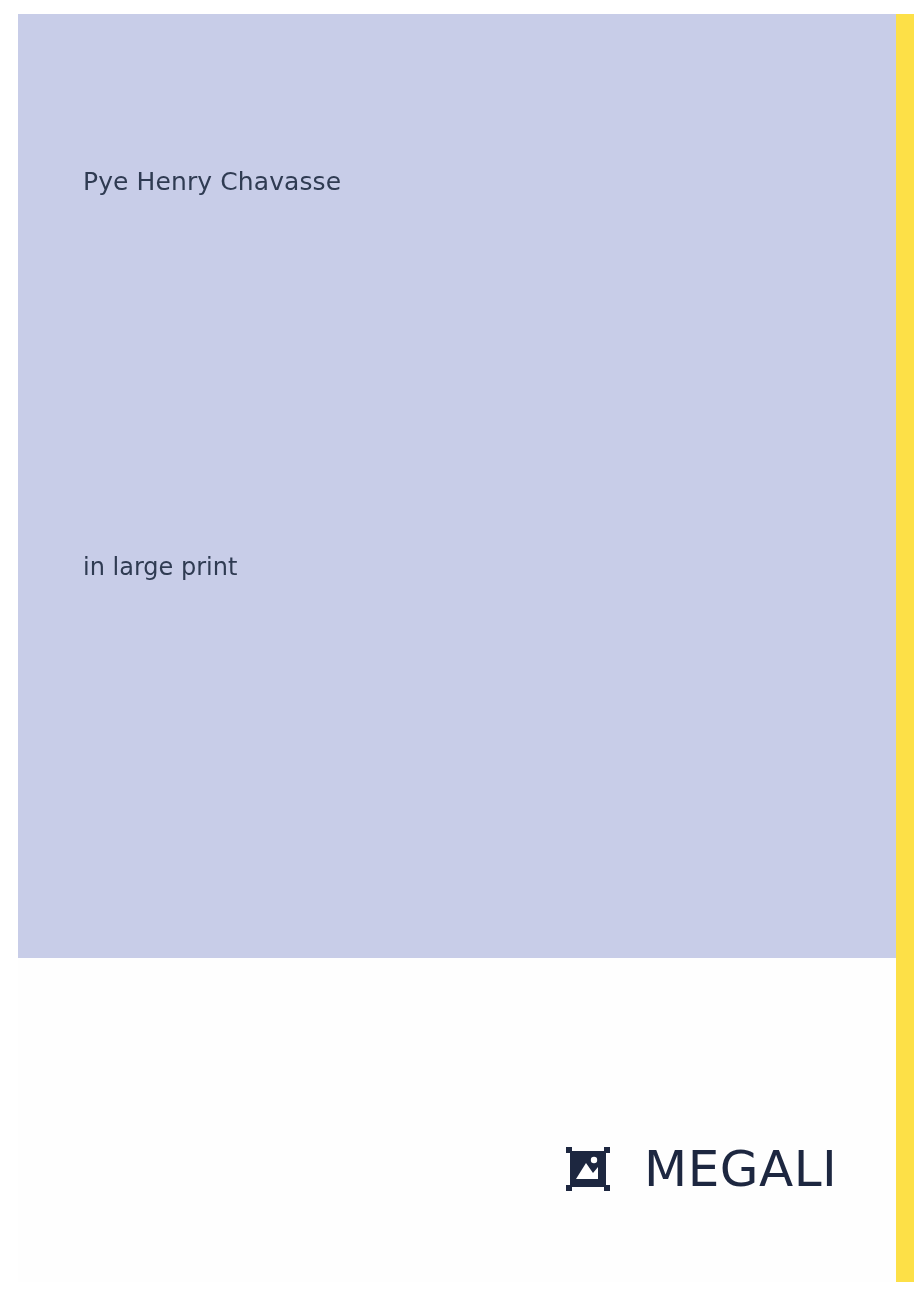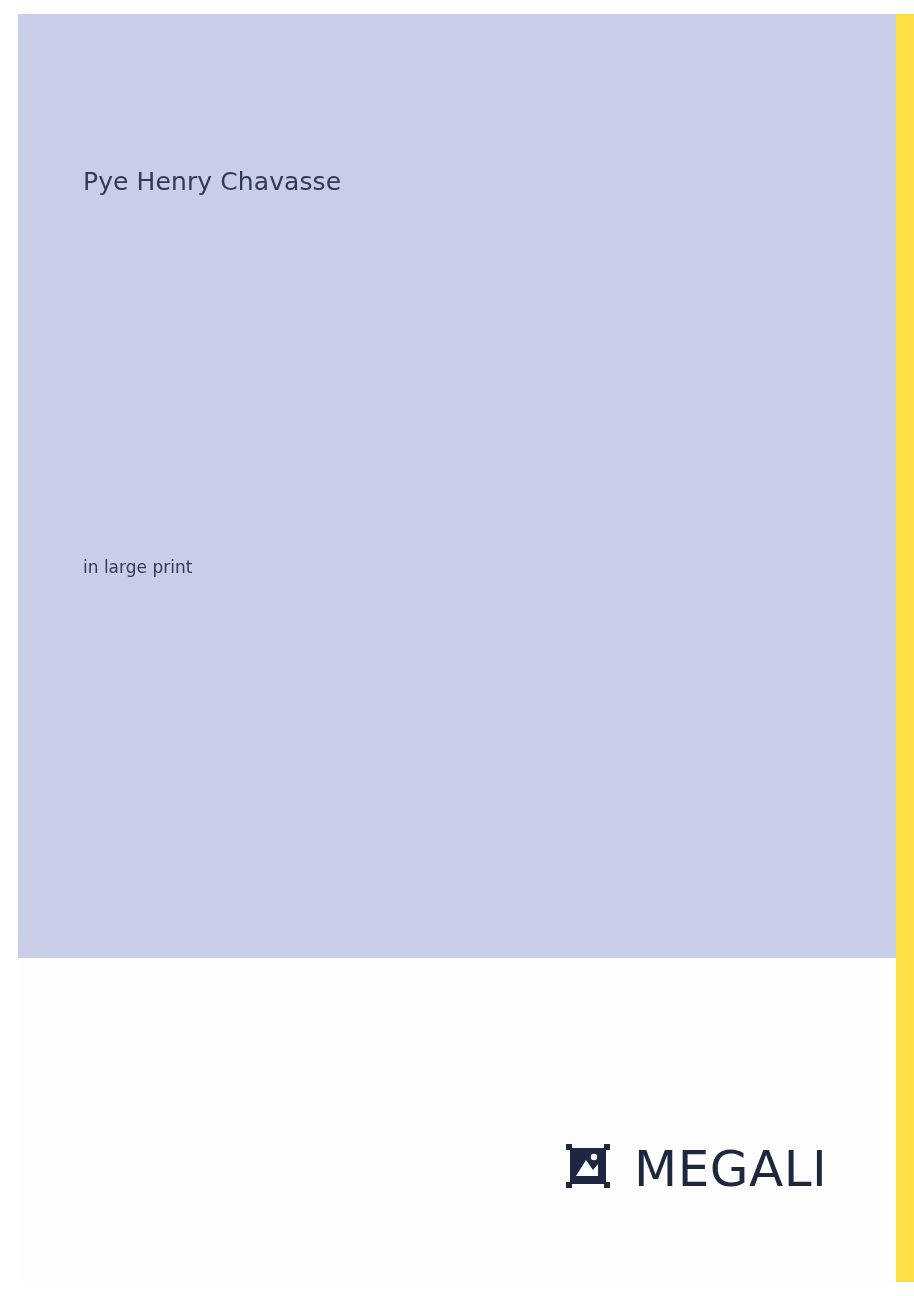--- a/index.html
+++ b/index.html
@@ -67,32 +67,32 @@
     line-height: 61px;
     color: #222c41;
     font-family: "DejaVu Sans", sans-serif;
     letter-spacing: -0.2px;
   }
   .subtitle {
     position: absolute;
     left: 65px;
     top: 537px;
     width: 740px;
-    font-size: 17px;
+    font-size: 24px;
     line-height: 32px;
     color: #2f3b52;
     font-family: "DejaVu Sans", sans-serif;
   }
   .publisher {
     position: absolute;
     left: 548px;
     top: 1130px;
     display: flex;
-    align-items: flex-start;
-    gap: 24px;
+    align-items: center;
+    gap: 34px;
   }
   .publisher-mark {
     width: 44px;
     height: 44px;
     position: relative;
     flex: 0 0 auto;
   }
   .publisher-name {
     font-size: 50px;
     line-height: 50px;

